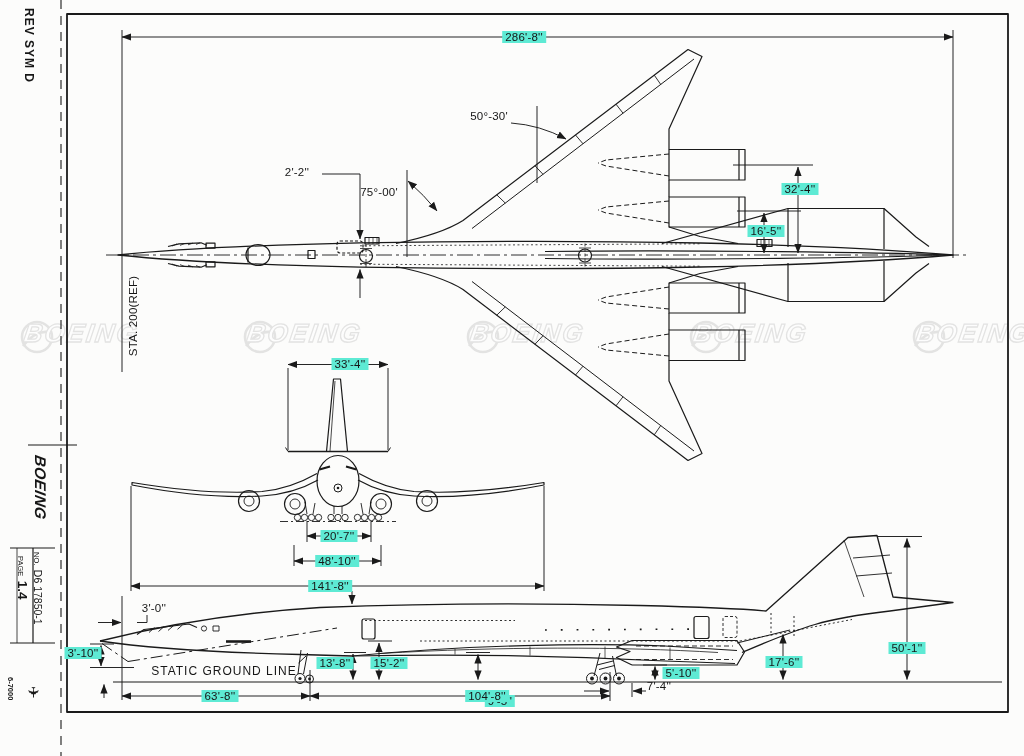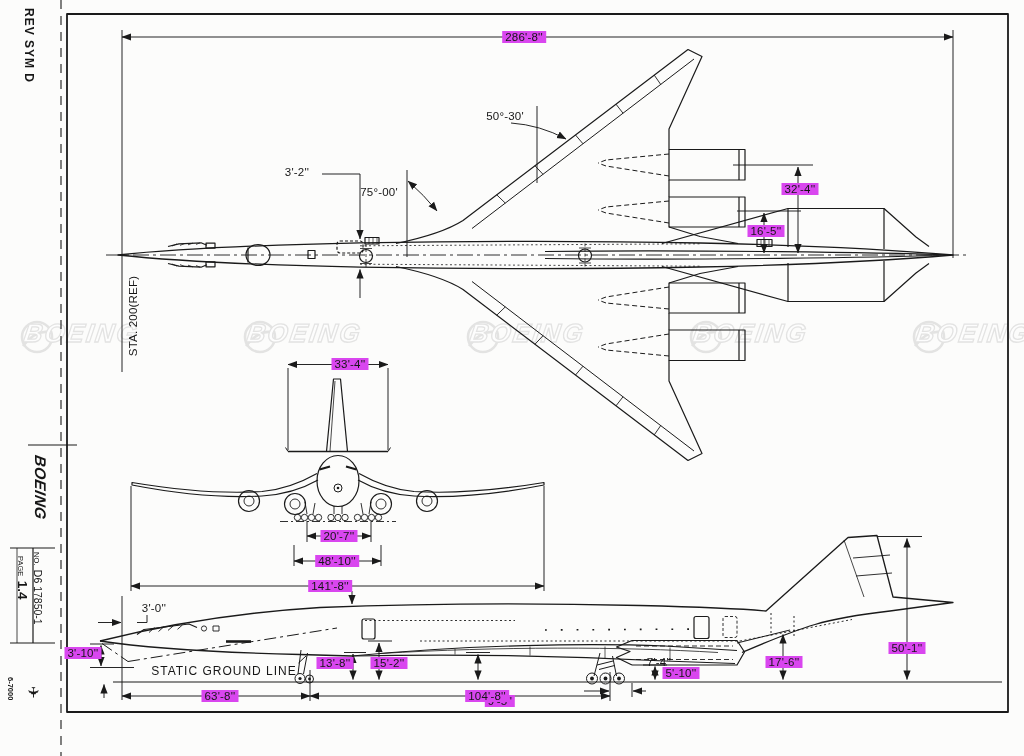--- a/index.html
+++ b/index.html
@@ -6,21 +6,21 @@
   .page{position:relative;width:1024px;height:756px;background:#fcfcfb;overflow:hidden;
         font-family:"Liberation Sans",sans-serif;color:#161616;}
   svg{position:absolute;left:0;top:0;}
   .lines{z-index:2;}
   .wmarks{position:absolute;left:0;top:0;width:1024px;height:756px;z-index:1;}
   .wm{position:absolute;display:flex;align-items:center;opacity:.55;}
   .wm-text{font-style:italic;font-weight:900;font-size:26px;letter-spacing:2px;
            color:#ffffff;-webkit-text-stroke:1.3px #cfcfcf;transform:skewX(-8deg);margin-left:6px;}
   .lbl{position:absolute;z-index:3;font-size:11.5px;white-space:nowrap;
        transform:translate(-50%,-50%);letter-spacing:.2px;}
-  .bg{background:#d946ef;padding:0 3px;text-align:center;}
+  .bg{background:#5eead4;padding:0 3px;text-align:center;}
   .rot-ccw{transform:translate(-50%,-50%) rotate(-90deg);}
   .side-rot{position:absolute;z-index:3;transform-origin:0 0;transform:rotate(90deg);white-space:nowrap;}
   .rev{font-size:12px;font-weight:600;letter-spacing:1px;}
   .brand{font-style:italic;font-weight:900;font-size:15.5px;letter-spacing:.5px;transform:rotate(90deg) skewX(-10deg);}
   .tb-small{font-size:7.5px;}
   .tb-val{font-size:10.5px;}
   .pg-val{font-size:13.5px;font-weight:bold;}
   .form{font-size:7.5px;font-weight:bold;}
   .plane{font-size:15px;}
   .sgl{font-size:12px;letter-spacing:1px;}
@@ -278,44 +278,44 @@
       <line x1="310" y1="670" x2="310" y2="701"></line>
       <line x1="310" y1="696" x2="610" y2="696" marker-start="url(#ah)" marker-end="url(#ah)"></line>
       <line x1="610" y1="672" x2="610" y2="701"></line>
       <line x1="632" y1="683" x2="632" y2="697"></line>
       <line x1="584" y1="691" x2="609" y2="691" marker-end="url(#ah)"></line>
       <line x1="646" y1="691" x2="633" y2="691" marker-end="url(#ah)"></line>
     </g>
   </svg>
 
   <div class="lbl bg" style="left:524px;top:37px;">286'-8''</div>
-  <div class="lbl" style="left:505px;top:116px;">50°-30'</div>
+  <div class="lbl" style="left:489px;top:116px;">50°-30'</div>
   <div class="lbl" style="left:379px;top:192px;">75°-00'</div>
-  <div class="lbl" style="left:297px;top:172px;">3'-2''</div>
+  <div class="lbl" style="left:297px;top:172px;">2'-2''</div>
   <div class="lbl bg" style="left:800px;top:189px;">32'-4''</div>
   <div class="lbl bg" style="left:766px;top:231px;">16'-5''</div>
   <div class="lbl rot-ccw" style="left:133px;top:316px;">STA. 200(REF)</div>
 
   <div class="lbl bg" style="left:338px;top:364px;margin-left:12px;">33'-4''</div>
   <div class="lbl bg" style="left:339px;top:536px;">20'-7''</div>
   <div class="lbl bg" style="left:337px;top:561px;">48'-10''</div>
   <div class="lbl bg" style="left:330px;top:586px;">141'-8''</div>
 
   <div class="lbl" style="left:154px;top:608px;">3'-0''</div>
   <div class="lbl bg" style="left:83px;top:653px;">3'-10''</div>
   <div class="lbl sgl" style="left:224px;top:671px;">STATIC GROUND LINE</div>
   <div class="lbl bg" style="left:335px;top:663px;">13'-8''</div>
   <div class="lbl bg" style="left:389px;top:663px;">15'-2''</div>
   <div class="lbl bg" style="left:500px;top:661px;margin-top:40px;">9'-5''</div>
   <div class="lbl bg" style="left:681px;top:673px;">5'-10''</div>
   <div class="lbl bg" style="left:784px;top:662px;">17'-6''</div>
   <div class="lbl bg" style="left:907px;top:648px;">50'-1''</div>
   <div class="lbl bg" style="left:220px;top:696px;">63'-8''</div>
   <div class="lbl bg" style="left:487px;top:696px;">104'-8''</div>
-  <div class="lbl" style="left:659px;top:662px;">7'-4''</div>
+  <div class="lbl" style="left:659px;top:686px;">7'-4''</div>
 
   <div class="side-rot rev" style="left:36px;top:8px;">REV SYM D</div>
   <div class="side-rot brand" style="left:49px;top:457px;">BOEING</div>
   <div class="side-rot" style="left:48px;top:552px;">
     <span class="tb-small">NO.</span>
     <span class="tb-val">D6 17850-1</span>
   </div>
   <div class="side-rot" style="left:32px;top:556px;">
     <span class="tb-small">PAGE</span>
     <span class="pg-val">1.4</span>

